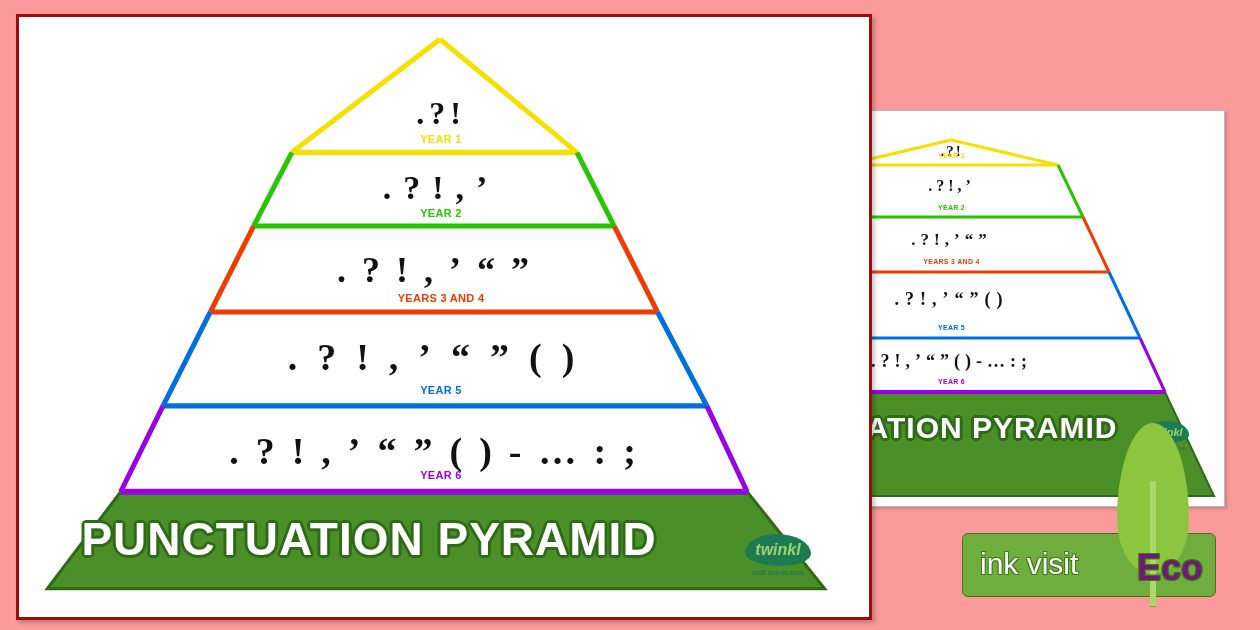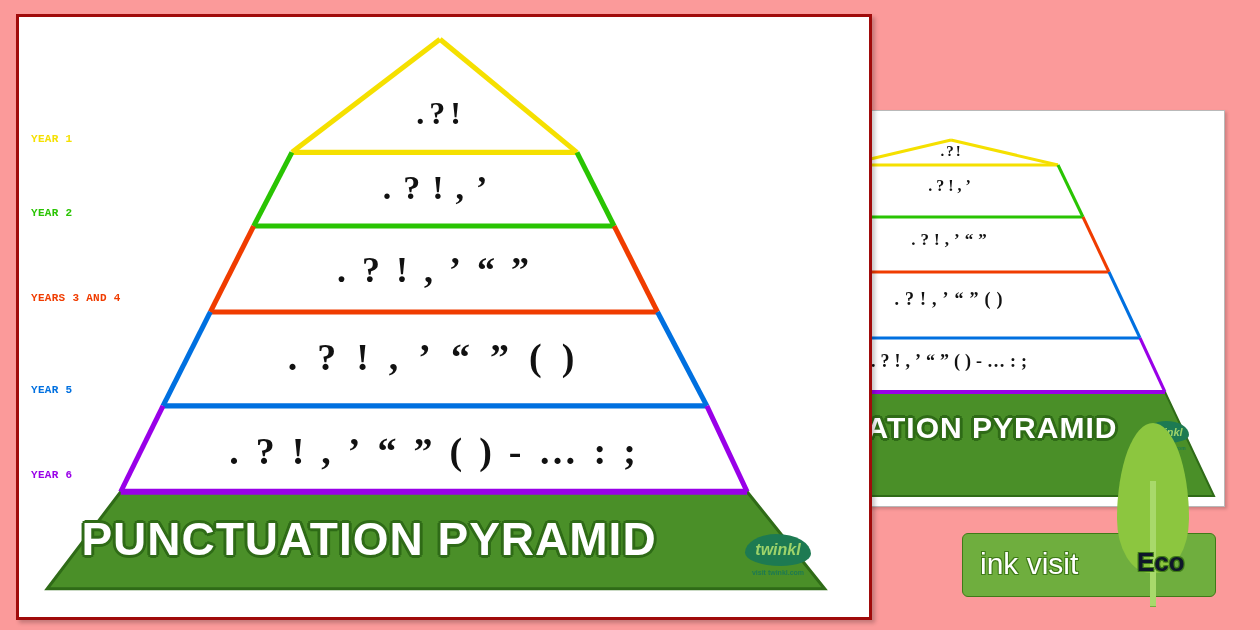--- a/index.html
+++ b/index.html
@@ -65,27 +65,26 @@
     color: #111111;
     font-family: "Liberation Serif", serif;
     font-weight: bold;
     white-space: nowrap;
     pointer-events: none;
   }
   .punc-row span { display: inline-block; }
 
   .yr-label {
     position: absolute;
-    text-align: left;
-    font-family: Liberation Mono, monospace;
+    text-align: center;
+    font-family: Liberation Sans, sans-serif;
     font-weight: bold;
     letter-spacing: 0.3px;
     white-space: nowrap;
     pointer-events: none;
-    padding-left: 12px;
   }
 
   
   .base-title {
     position: absolute;
     text-align: center;
     color: #ffffff;
     font-family: "Liberation Sans", sans-serif;
     font-weight: bold;
     letter-spacing: 1px;
@@ -188,22 +187,22 @@
     left: 33px;
     top: 148px;
     width: 6px;
     height: 36px;
     background: #6fae3e;
   }
   #eco-word {
     position: absolute;
     left: 175px;
     top: 14px;
-    font-size: 26px;
-    color: #0f172a;
+    font-size: 36px;
+    color: #701a75;
     font-family: "Liberation Sans", sans-serif;
     font-weight: bold;
     text-shadow: 1px 1px 0 #3f7a18, -1px 1px 0 #3f7a18, 1px -1px 0 #3f7a18, -1px -1px 0 #3f7a18;
     z-index: 4;
   }
 </style>
 </head>
 <body>
 
 <div id="stage">

